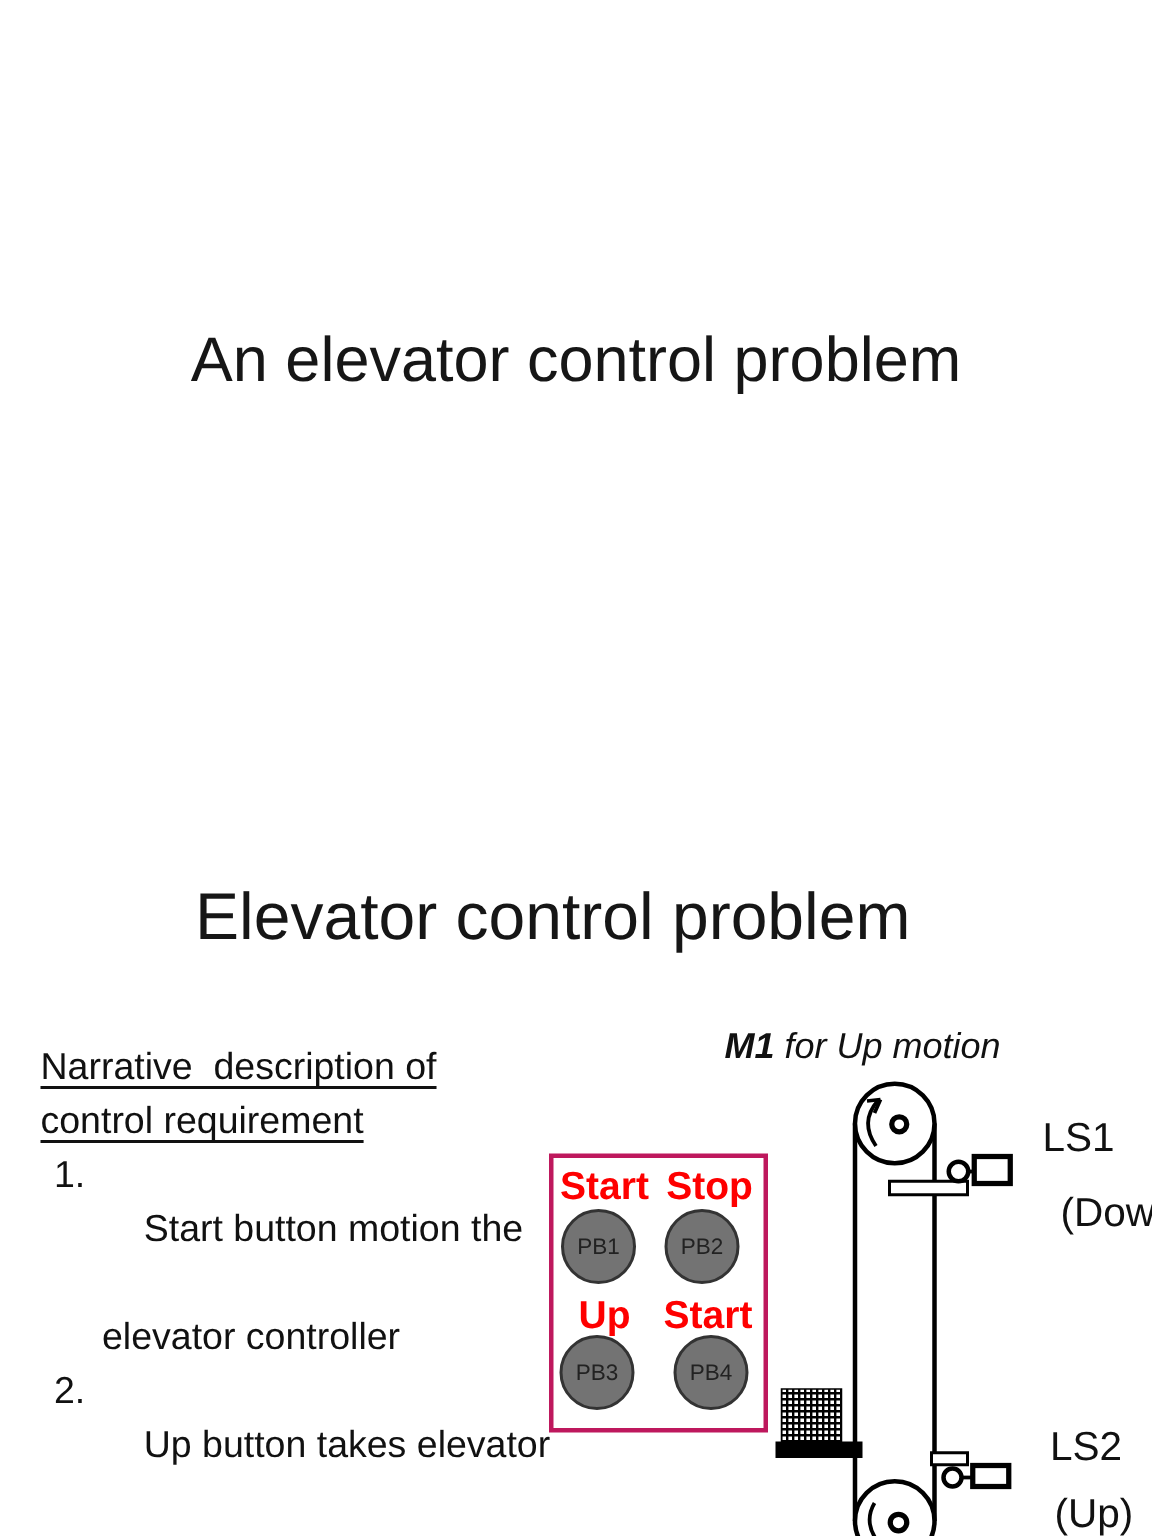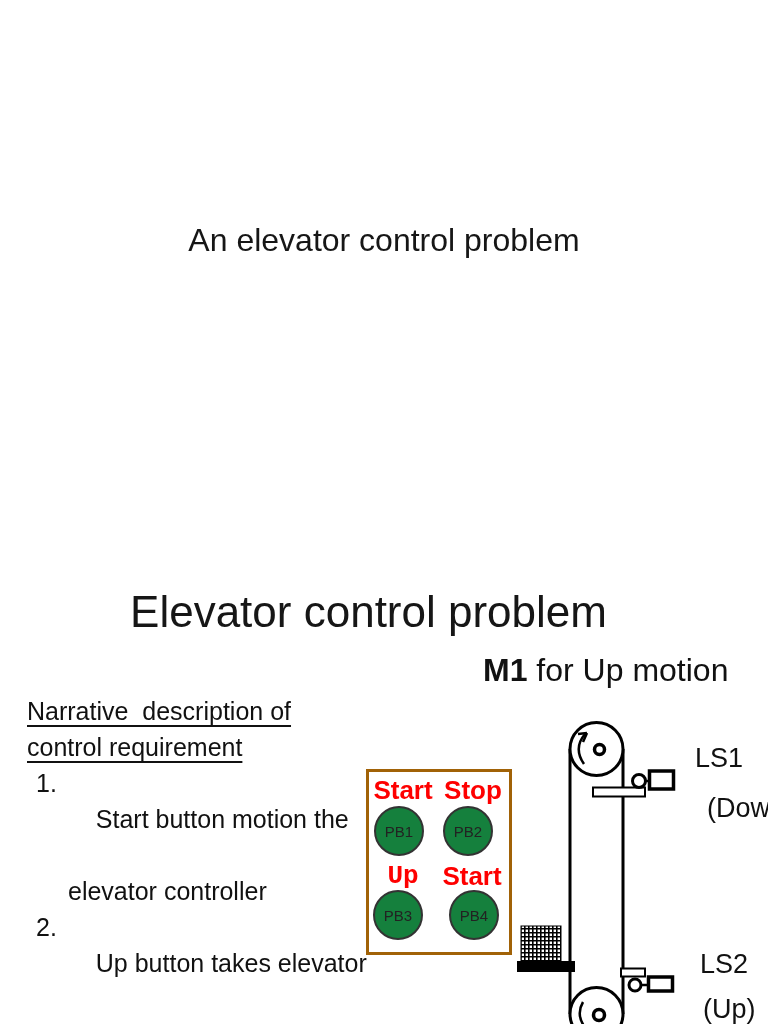--- a/index.html
+++ b/index.html
@@ -5,48 +5,48 @@
   html,body{margin:0;padding:0;}
   body{
     width:768px;height:1024px;overflow:hidden;position:relative;
     background:#ffffff;
     font-family:"Liberation Sans", sans-serif;
     color:#111111;
   }
   .abs{position:absolute;}
   
   .title1{top:215px;left:0;width:768px;text-align:center;
-          font-size:32px;line-height:50px;color:#161616;}
+          font-size:42px;line-height:50px;color:#161616;}
   .subtitle1{top:331px;left:0;width:768px;text-align:center;
           font-size:30px;line-height:40px;color:#979797;}
   
   .title2{top:587px;left:0;width:737px;text-align:center;
           font-size:44px;line-height:50px;color:#161616;}
   
   .narrative{left:27px;top:693px;width:420px;font-size:25px;line-height:36px;z-index:2;}
   .nline{white-space:pre;}
   .nline.u{text-decoration:underline;text-decoration-thickness:2px;text-underline-offset:5px;}
   .li{position:relative;padding-left:41px;white-space:pre;}
   .li .num{position:absolute;left:9px;top:0;}
   .licont{padding-left:41px;white-space:pre;}
   
-  .m1cap{left:483px;top:652px;font-size:32px;white-space:pre;z-index:3;}
+  .m1cap{left:483px;top:684px;font-size:24px;white-space:pre;z-index:3;font-style:italic;}
   .m1cap b{font-weight:bold;}
   
-  .panel{left:366px;top:769px;width:146px;height:186px;border:3px solid #a16207;
+  .panel{left:366px;top:769px;width:146px;height:186px;border:3px solid #be185d;
          box-sizing:border-box;background:#fff;z-index:1;}
   .plabel{position:absolute;font-size:26px;line-height:28px;font-weight:bold;
           color:#fe0000;text-align:center;white-space:pre;}
   .lbl-start{left:2px;top:4px;width:64px;}
   .lbl-stop{left:72px;top:4px;width:64px;}
-  .lbl-up{left:2px;top:90px;width:64px;font-family:Liberation Mono, monospace;}
+  .lbl-up{left:2px;top:90px;width:64px;}
   .lbl-down{left:64px;top:90px;width:78px;}
   .pb{position:absolute;width:50px;height:50px;border:2px solid #333;border-radius:50%;
       box-sizing:border-box;display:flex;align-items:center;justify-content:center;
-      font-size:15px;color:#222;background:#15803d;}
+      font-size:15px;color:#222;background:#737373;}
   .pb1{left:5px;top:34px;}
   .pb2{left:74px;top:34px;}
   .pb3{left:4px;top:118px;}
   .pb4{left:80px;top:118px;}
   
   .lstext{font-size:27px;white-space:pre;z-index:3;color:#111;margin-left:44px;}
   .ls1lab{left:651px;top:743px;}
   .ls1dir{left:663px;top:793px;}
   .ls2lab{left:656px;top:949px;}
   .ls2dir{left:659px;top:994px;}

